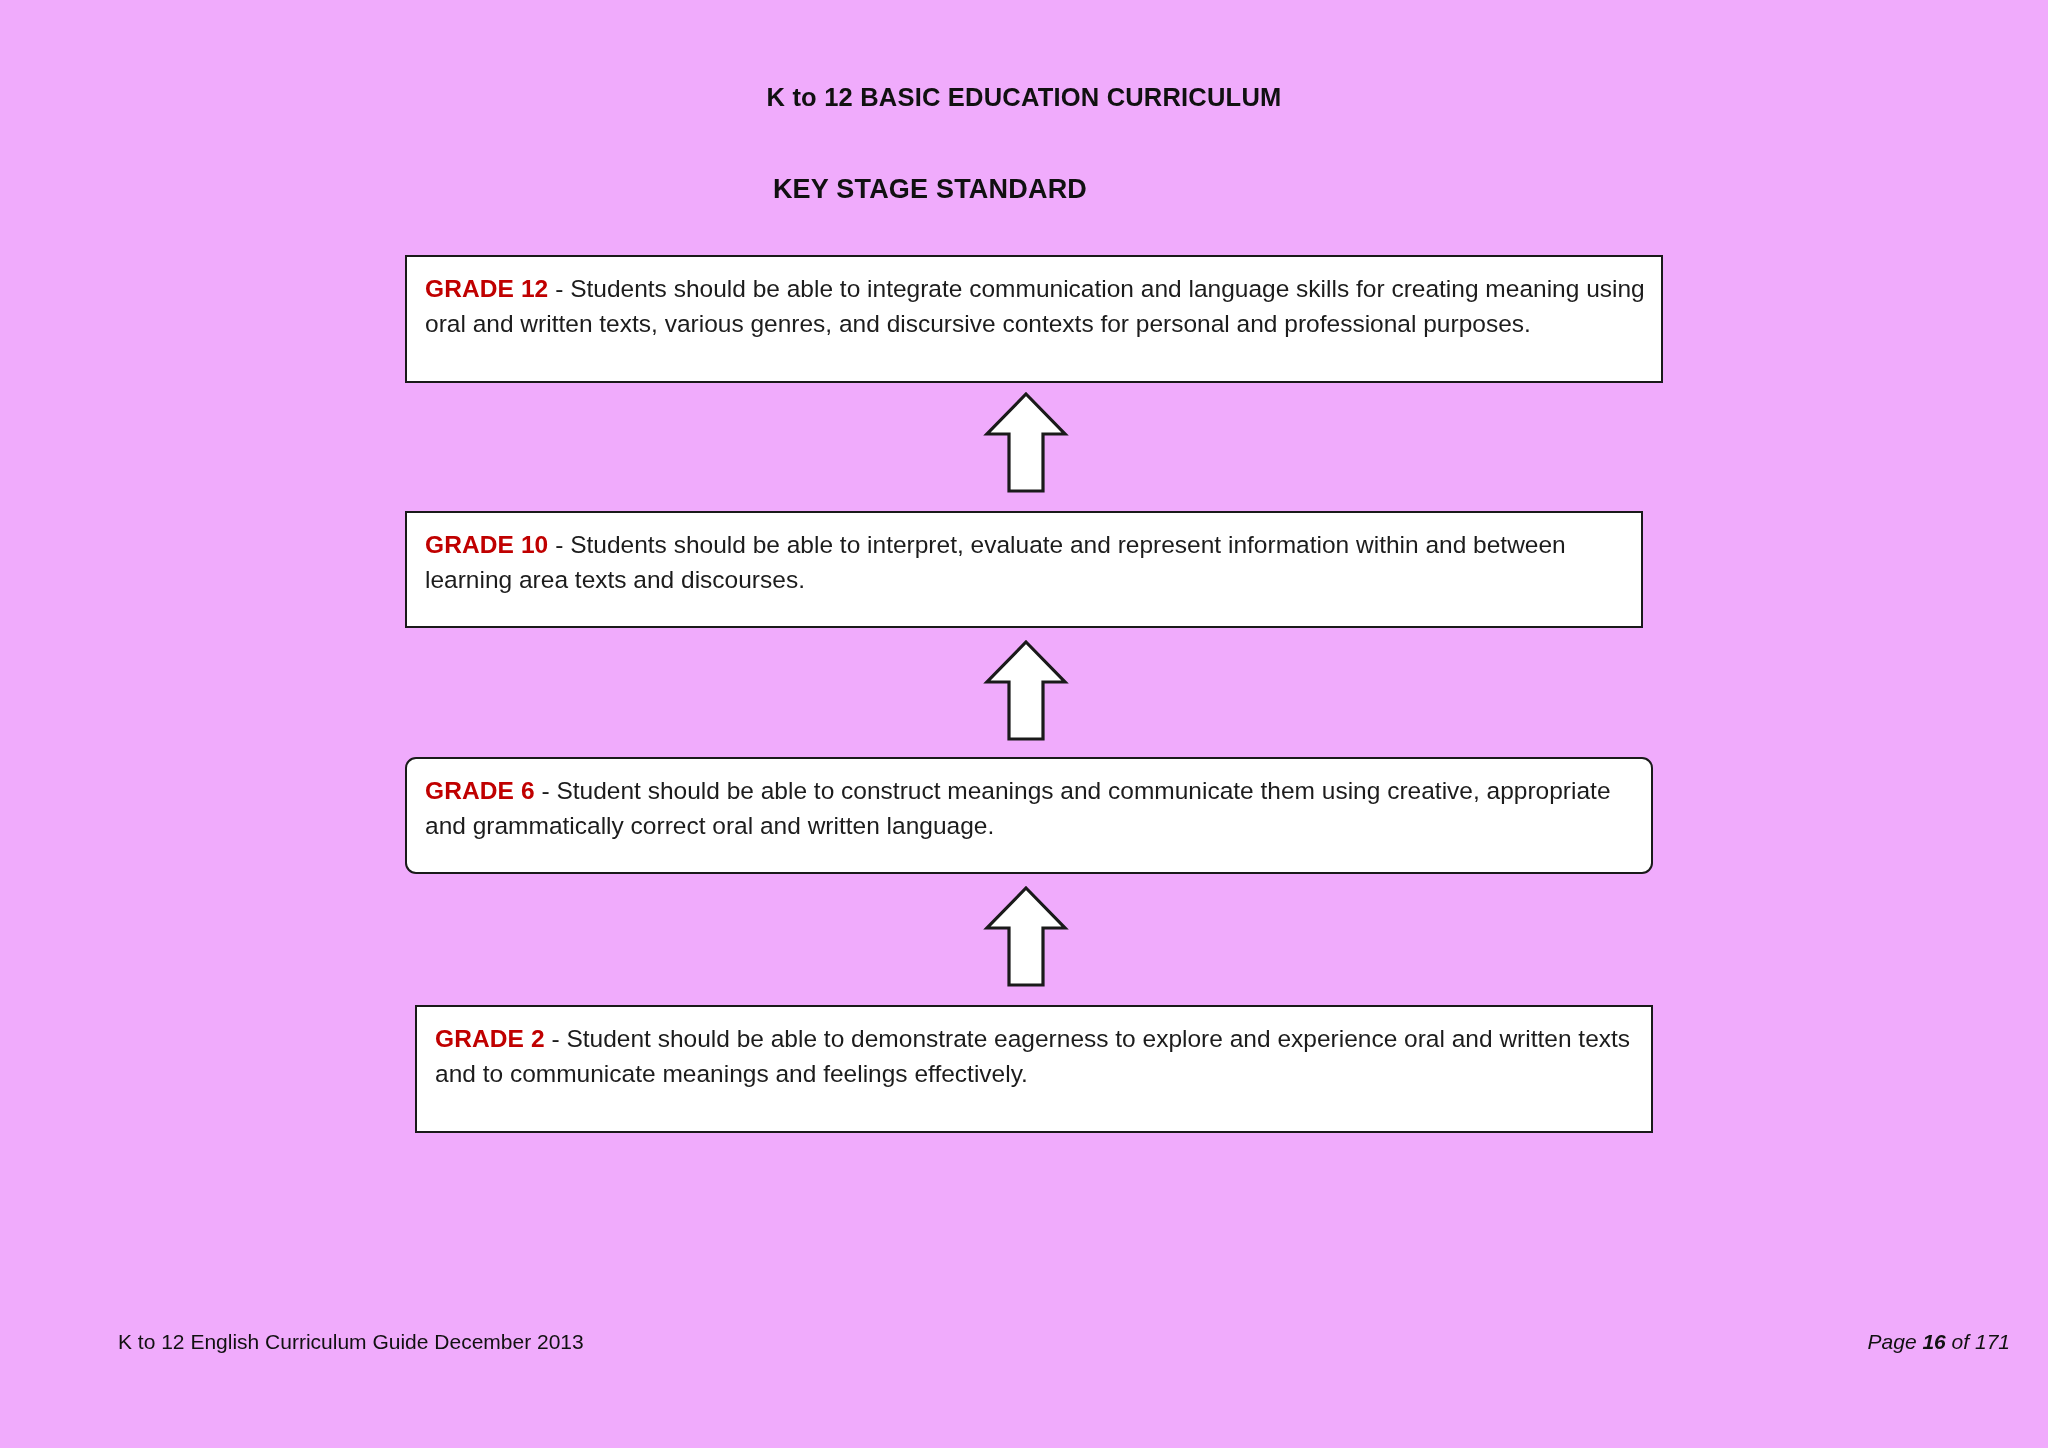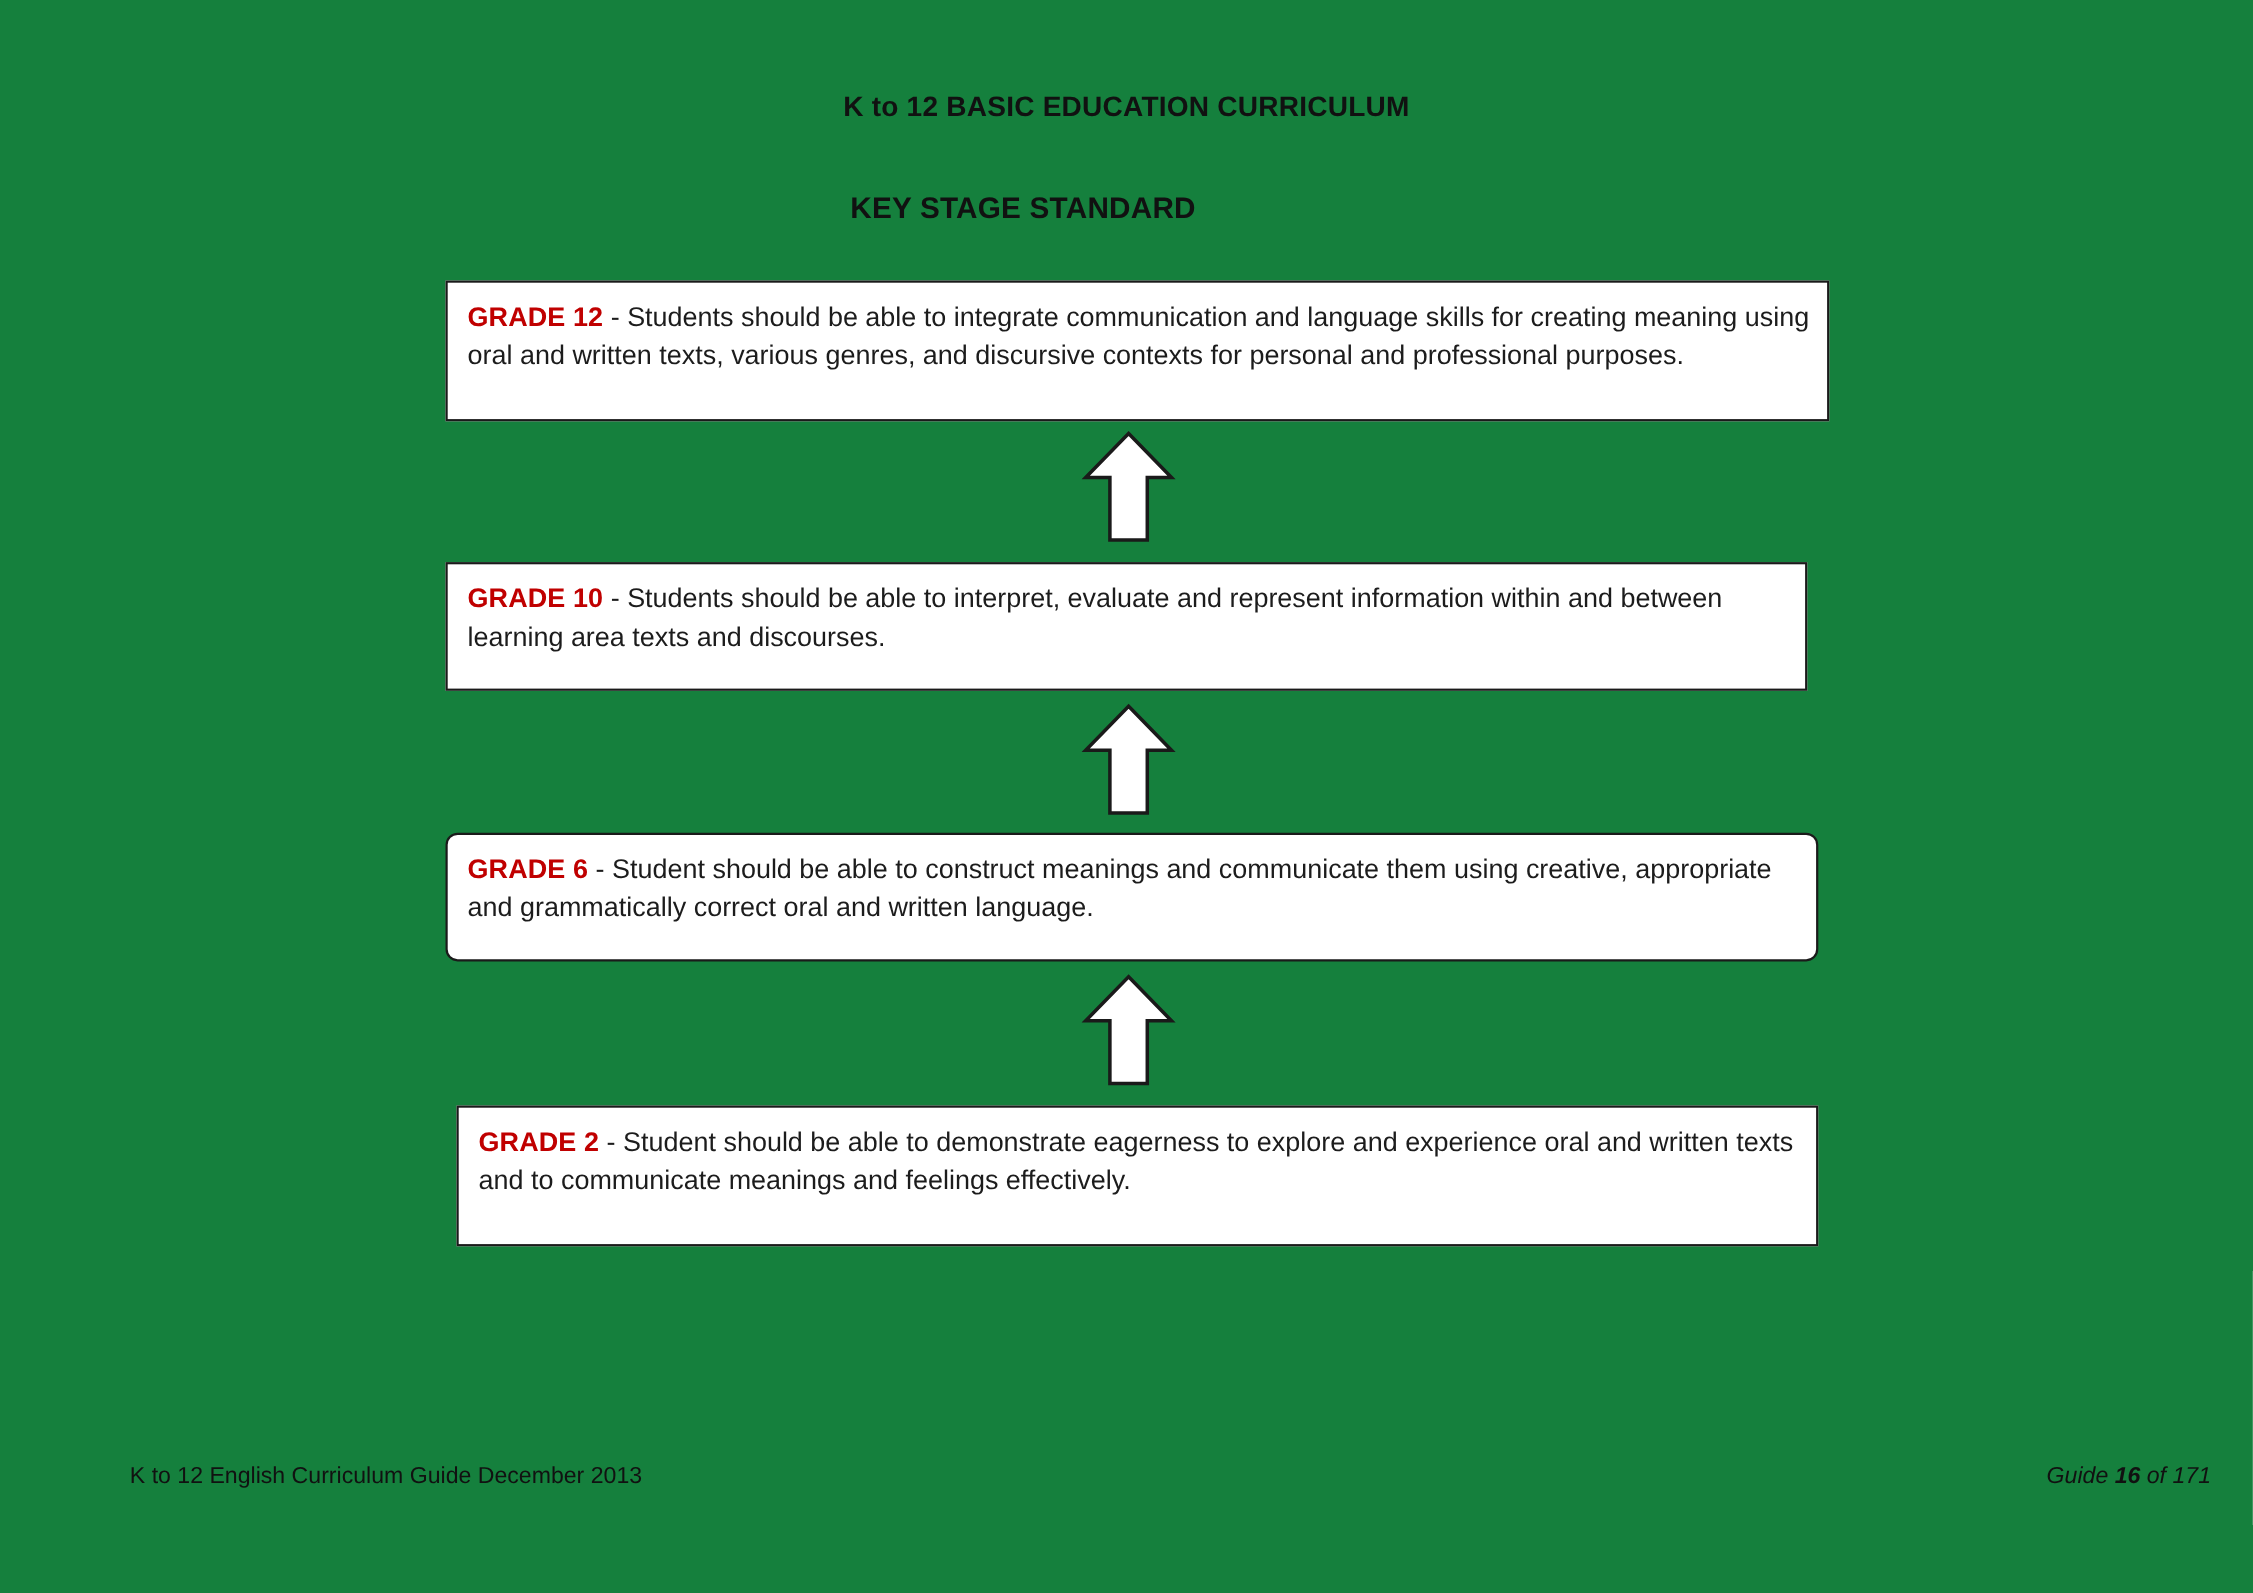--- a/index.html
+++ b/index.html
@@ -12,21 +12,21 @@
     height: 1448px;
     position: relative;
     font-family: "Liberation Sans", "DejaVu Sans", sans-serif;
     color: #000000;
     overflow: hidden;
   }
 
   .page {
     position: absolute;
     inset: 0;
-    background: #15803d;
+    background: #f0abfc;
   }
 
   
   .doc-title {
     position: absolute;
     top: 83px;
     left: 0;
     width: 2048px;
     text-align: center;
     font-size: 25.5px;
@@ -153,16 +153,16 @@
 
   <div class="std-box" id="box-g3">
     <div class="std-text">
       <span class="grade-label">GRADE 2</span><span> - </span><span>Student should be able to demonstrate eagerness to explore and experience oral and written texts and to communicate meanings and feelings effectively.</span>
     </div>
   </div>
 
   <div class="footer-left">K to 12 English Curriculum Guide December 2013</div>
 
   <div class="footer-right">
-    <span>Guide </span><b>16</b><span> of 171</span>
+    <span>Page </span><b>16</b><span> of 171</span>
   </div>
 
 </div>
 
 </body></html>

